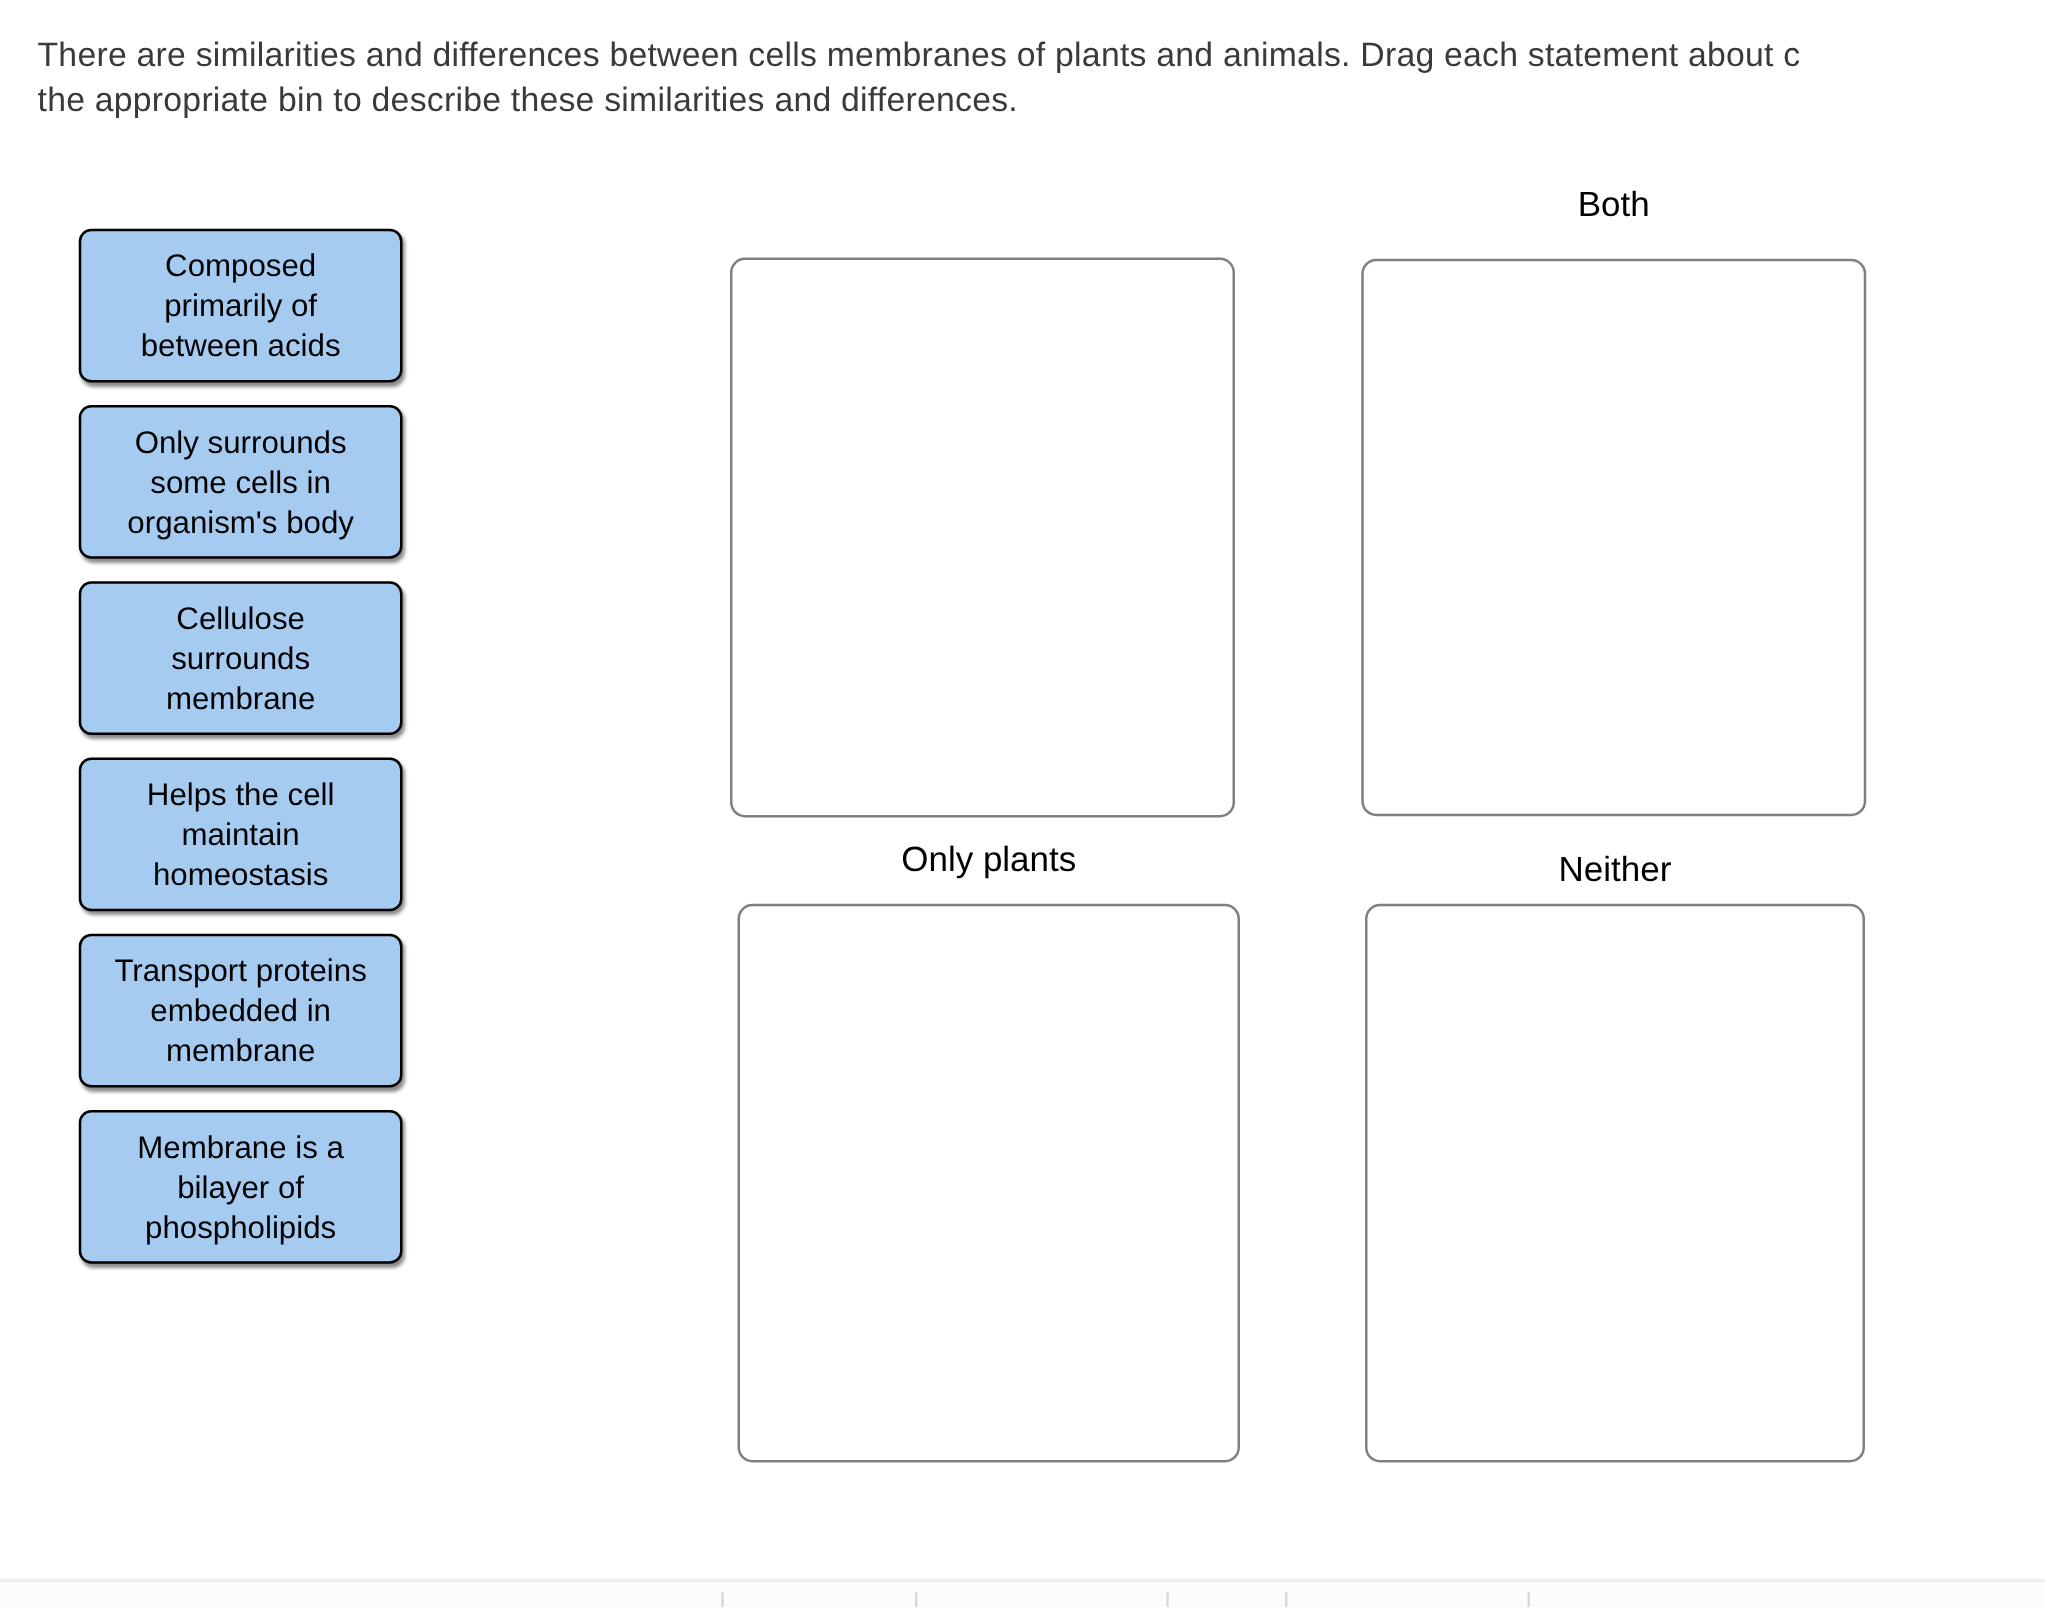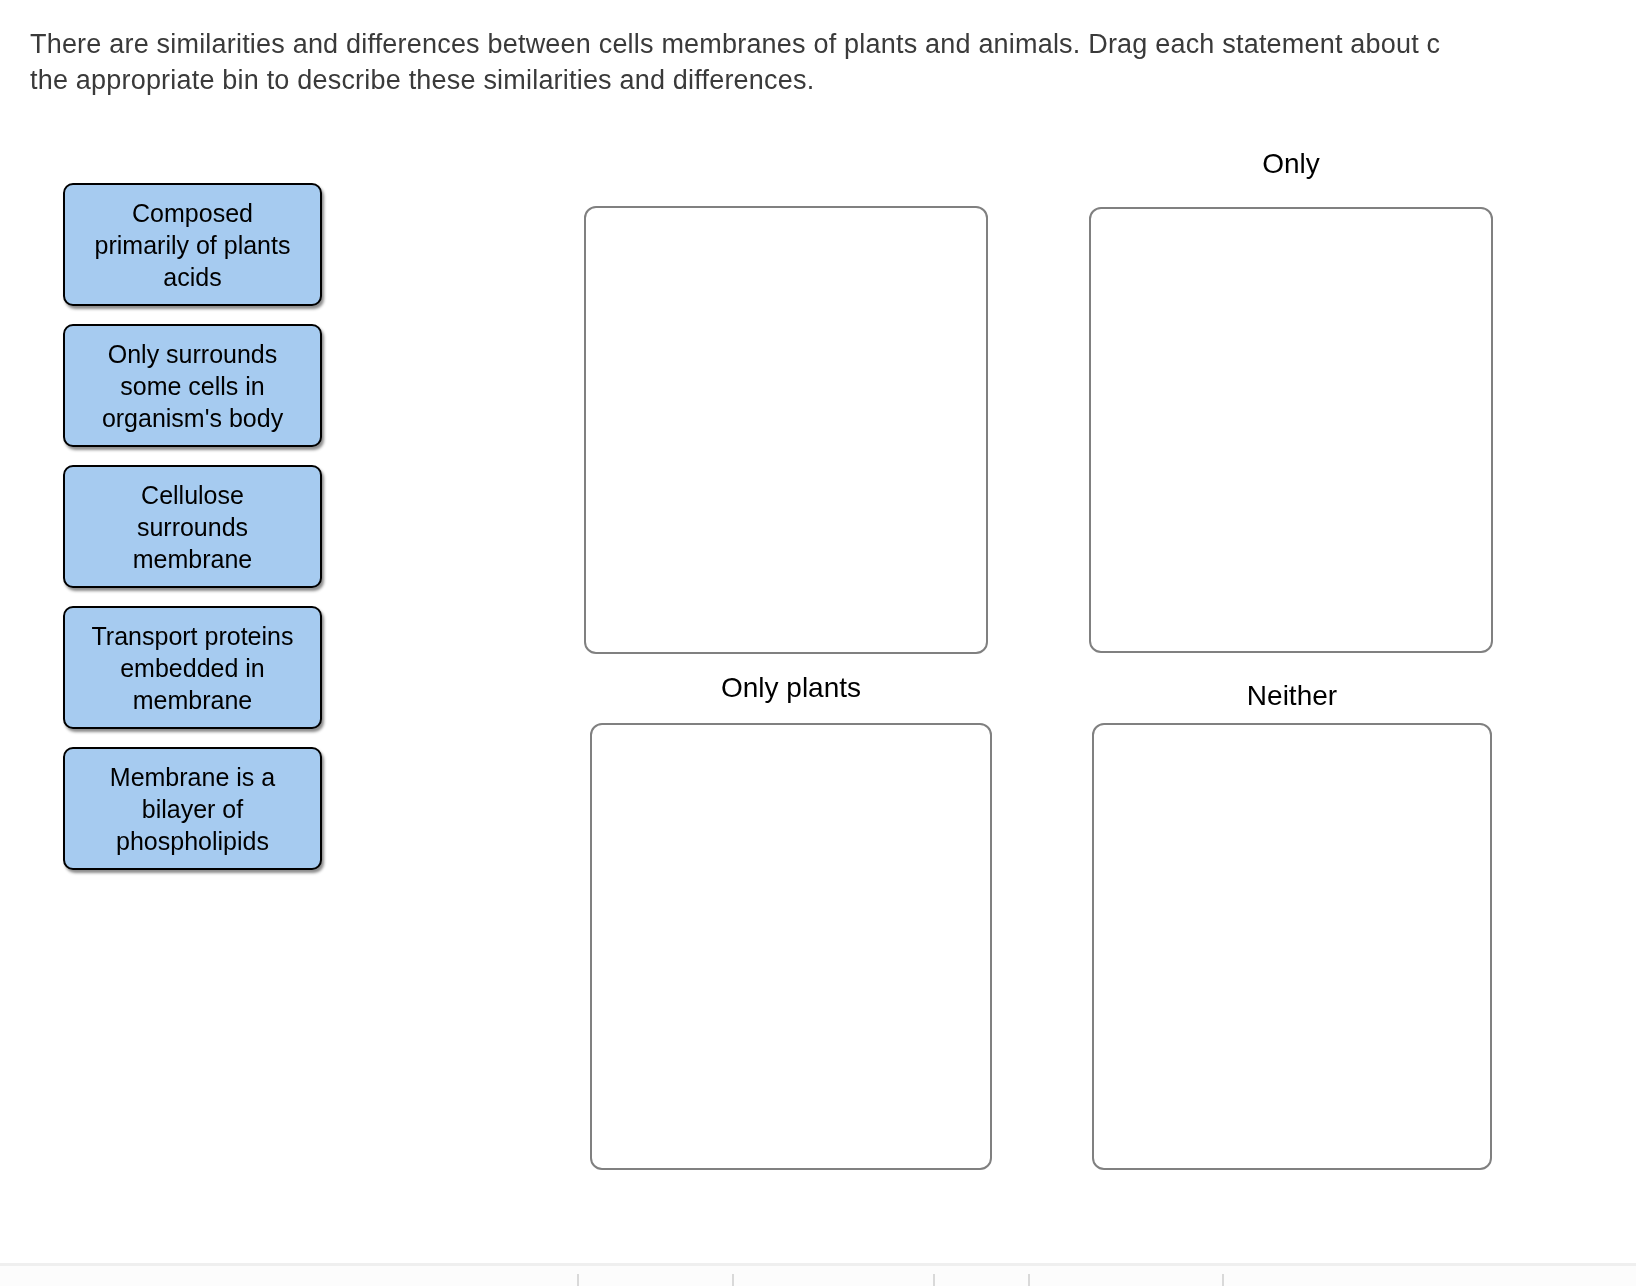--- a/index.html
+++ b/index.html
@@ -118,28 +118,29 @@
 <body>
 
 <div class="canvas">
 
   <div class="instructions">
     <div>There are similarities and differences between cells membranes of plants and animals. Drag each statement about c</div>
     <div>the appropriate bin to describe these similarities and differences.</div>
   </div>
 
   <div class="chip-column">
-    <div class="chip">Composed primarily of plants acids</div>
+    <div class="chip">Composed primarily of between acids</div>
     <div class="chip">Only surrounds some cells in organism's body</div>
     <div class="chip">Cellulose surrounds membrane</div>
+    <div class="chip">Helps the cell maintain homeostasis</div>
     <div class="chip">Transport proteins embedded in membrane</div>
     <div class="chip">Membrane is a bilayer of phospholipids</div>
   </div>
 
-  <div class="bin-label lbl-both">Only</div>
+  <div class="bin-label lbl-both">Both</div>
   <div class="bin-label lbl-only-plants">Only plants</div>
   <div class="bin-label lbl-neither">Neither</div>
 
   <div class="bin bin-only-animals"></div>
   <div class="bin bin-both"></div>
   <div class="bin bin-only-plants"></div>
   <div class="bin bin-neither"></div>
 
   <div class="footer-divider"></div>
   <div class="footer-area">

